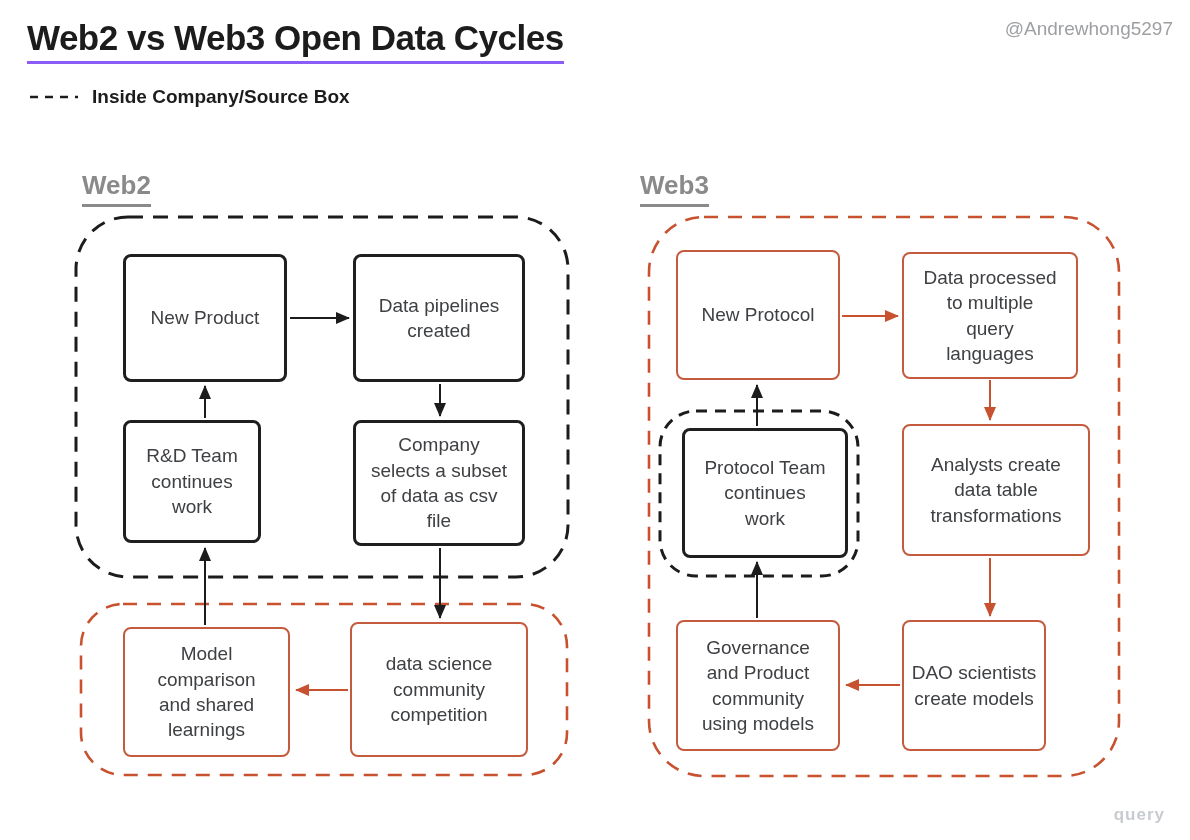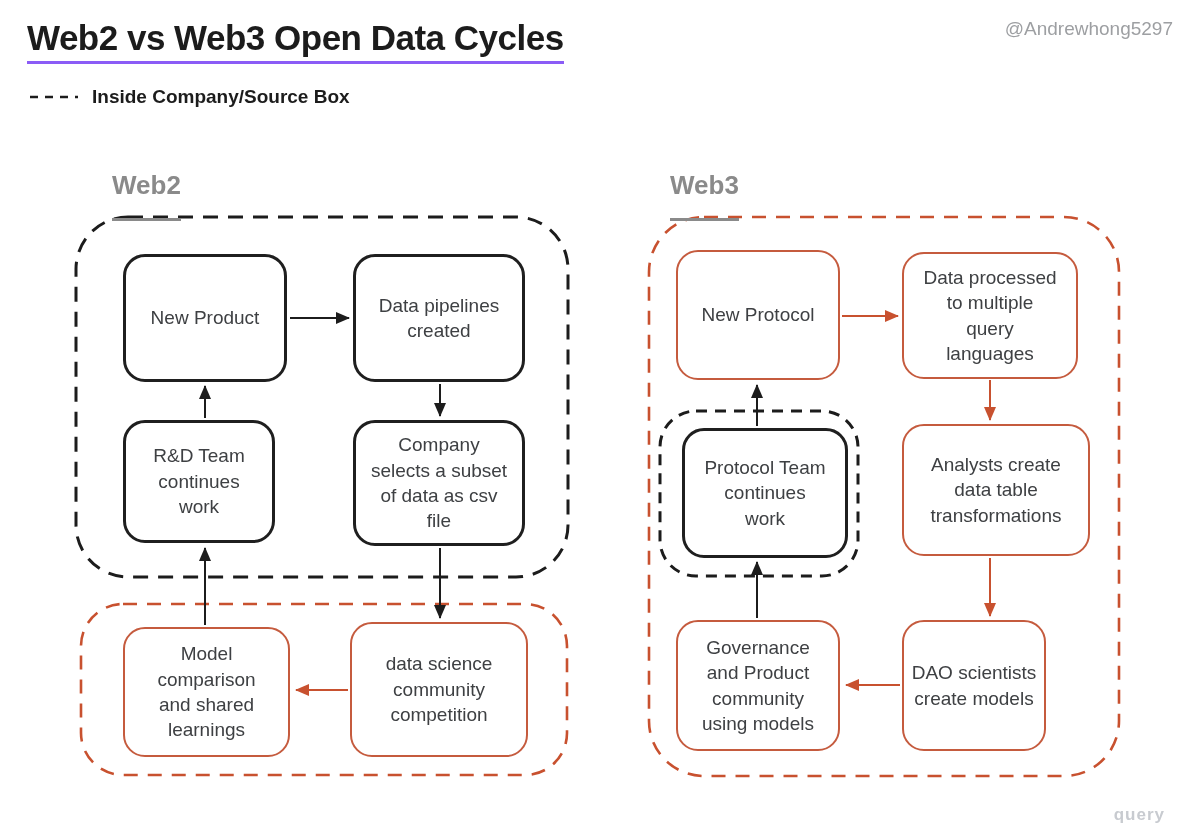--- a/index.html
+++ b/index.html
@@ -17,27 +17,27 @@
     position:absolute;right:17px;top:18px;z-index:3;
     font-size:19px;color:#9d9fa2;text-align:center;
   }
   .legend{position:absolute;left:29px;top:82px;z-index:3;}
   .legend-row{display:flex;align-items:center;gap:13px;height:29px;}
   .legend-label{font-size:19px;font-weight:bold;}
   .legend-label.black{color:#1c1c1c;}
   .legend-label.red{color:#c14a2c;}
   .group-heading{
     position:absolute;z-index:3;font-size:26px;font-weight:bold;color:#8a8a8a;
-    border-bottom:3px solid #8a8a8a;padding-bottom:17px;margin-left:30px;
+    border-bottom:3px solid #8a8a8a;padding-bottom:3px;
   }
   .group-heading.w2{left:82px;top:170px;}
   .group-heading.w3{left:640px;top:170px;}
   .box{
     position:absolute;z-index:2;background:#ffffff;box-sizing:border-box;
-    border:3px solid #1f1f1f;border-radius:22px;
+    border:3px solid #1f1f1f;border-radius:8px;
     display:flex;align-items:center;justify-content:center;text-align:center;
     font-size:19px;line-height:1.34;color:#3e4043;white-space:pre-line;
   }
   .box.red{border:2.5px solid #c55b3e;}
   .watermark{
     position:absolute;right:25px;bottom:15px;z-index:3;
     font-size:17px;color:#c8cbd0;letter-spacing:1px;font-weight:bold;
   }
 </style>
 </head>
@@ -86,21 +86,21 @@
       <span class="legend-label black">Inside Company/Source Box</span>
     </div>
   </div>
 
   <div class="group-heading w2">Web2</div>
   <div class="group-heading w3">Web3</div>
 
   <div class="box" style="left:123px;top:254px;width:164px;height:128px;">New Product</div>
   <div class="box" style="left:353px;top:254px;width:172px;height:128px;">Data pipelines
 created</div>
-  <div class="box" style="left:123px;top:420px;width:152px;height:123px;">R&amp;D Team
+  <div class="box" style="left:123px;top:420px;width:138px;height:123px;">R&amp;D Team
 continues
 work</div>
   <div class="box" style="left:353px;top:420px;width:172px;height:126px;">Company
 selects a subset
 of data as csv
 file</div>
   <div class="box red" style="left:123px;top:627px;width:167px;height:130px;">Model
 comparison
 and shared
 learnings</div>

